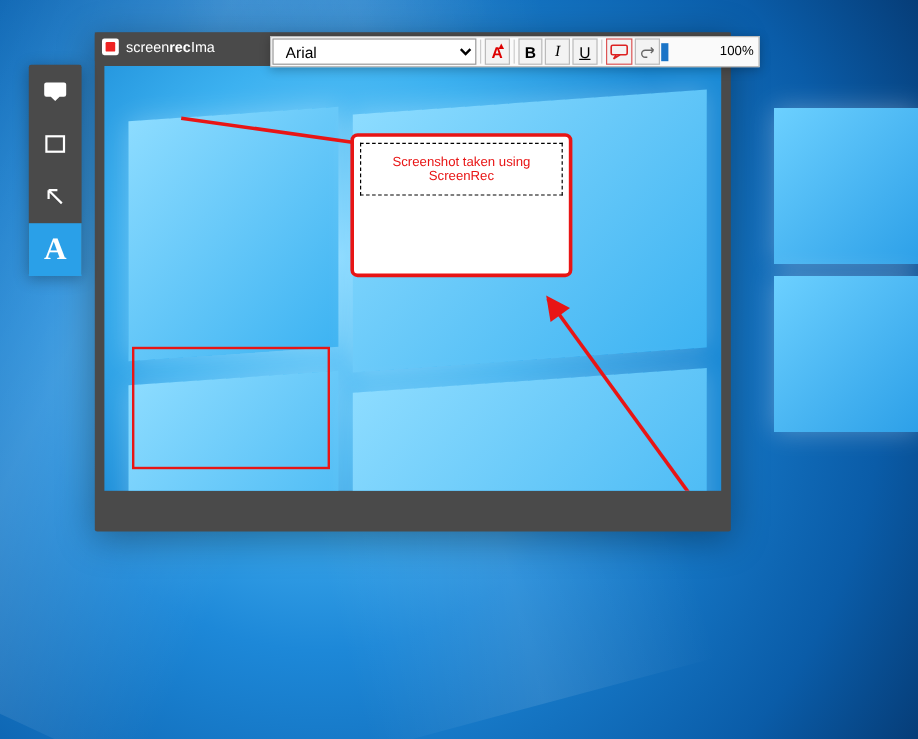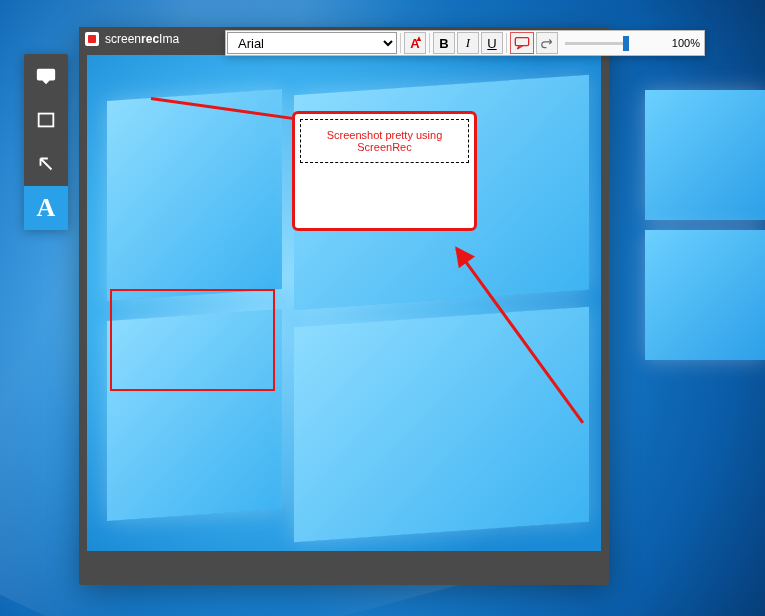--- a/index.html
+++ b/index.html
@@ -15,21 +15,21 @@
   .desktop-bg .ray { position: absolute; background: rgba(255,255,255,0.05); }
   .desktop-bg .r1 { width: 400px; height: 800px; left: -100px; top: -200px; transform: rotate(25deg); background: linear-gradient(90deg, rgba(255,255,255,0) 0%, rgba(255,255,255,0.15) 50%, rgba(255,255,255,0) 100%); }
   .desktop-bg .r2 { width: 300px; height: 800px; left: 200px; top: -200px; transform: rotate(-15deg); background: linear-gradient(90deg, rgba(255,255,255,0) 0%, rgba(255,255,255,0.1) 50%, rgba(255,255,255,0) 100%); }
 
   
   .right-panes { position: absolute; right: 0; top: 90px; width: 120px; }
   .right-panes .pane { background: linear-gradient(135deg,#6cd0ff,#2da0e8); margin-bottom: 10px; height: 130px; box-shadow: 0 0 20px rgba(255,255,255,0.3); }
 
   
   .app-window {
-    position: absolute; left: 79px; top: 27px; width: 530px; height: 558px;
+    position: absolute; left: 79px; top: 27px; width: 530px; height: 416px;
     background: #4a4a4a; border-radius: 2px; box-shadow: 0 6px 30px rgba(0,0,0,0.35);
   }
   .titlebar {
     height: 24px; background: #4a4a4a; color: #fff; font-size: 12px;
     display: flex; align-items: center; padding-left: 6px;
   }
   .titlebar .rec-icon {
     width: 14px; height: 14px; background: #fff; border-radius: 2px; margin-right: 6px;
     display: flex; align-items: center; justify-content: center;
   }
@@ -103,21 +103,21 @@
     width: 44px; height: 44px; display: flex; align-items: center; justify-content: center;
     cursor: pointer;
   }
   .tool-sidebar .tool.active { background: #2aa0e8; }
   .tool-sidebar svg { width: 22px; height: 22px; fill: none; stroke: #fff; stroke-width: 2; }
   .tool-sidebar .tool.active .text-A { color: #fff; }
   .text-A { font-family: "Times New Roman", serif; font-weight: bold; font-size: 26px; color: #fff; }
 
   
   .format-bar {
-    position: absolute; left: 225px; top: 30px; width: 480px; height: 26px;
+    position: absolute; left: 225px; top: 30px; width: 408px; height: 26px;
     background: #fafafa; border: 1px solid #bbb; display: flex; align-items: stretch;
     box-shadow: 0 2px 8px rgba(0,0,0,0.25);
   }
   .format-bar .font-select {
     flex: 0 0 170px; border: 1px solid #999; margin: 1px; background: #fff;
     font-size: 13px; padding-left: 6px;
   }
   .format-bar .sep { width: 1px; background: #ccc; margin: 2px 2px; }
   .format-bar .fbtn {
     width: 22px; margin: 1px; border: 1px solid #bbb; background: #f3f3f3;
@@ -161,21 +161,21 @@
 
   <div class="canvas-area">
     <div class="pane p1"></div>
     <div class="pane p2"></div>
     <div class="pane p3"></div>
     <div class="pane p4"></div>
 
     <div class="anno-line1"></div>
 
     <div class="anno-box">
-      <div class="inner">Screenshot pretty using ScreenRec</div>
+      <div class="inner">Screenshot taken using ScreenRec</div>
     </div>
 
     <div class="anno-rect"></div>
 
     <div class="anno-arrow"></div>
 
   </div>
 
 </div>
 

